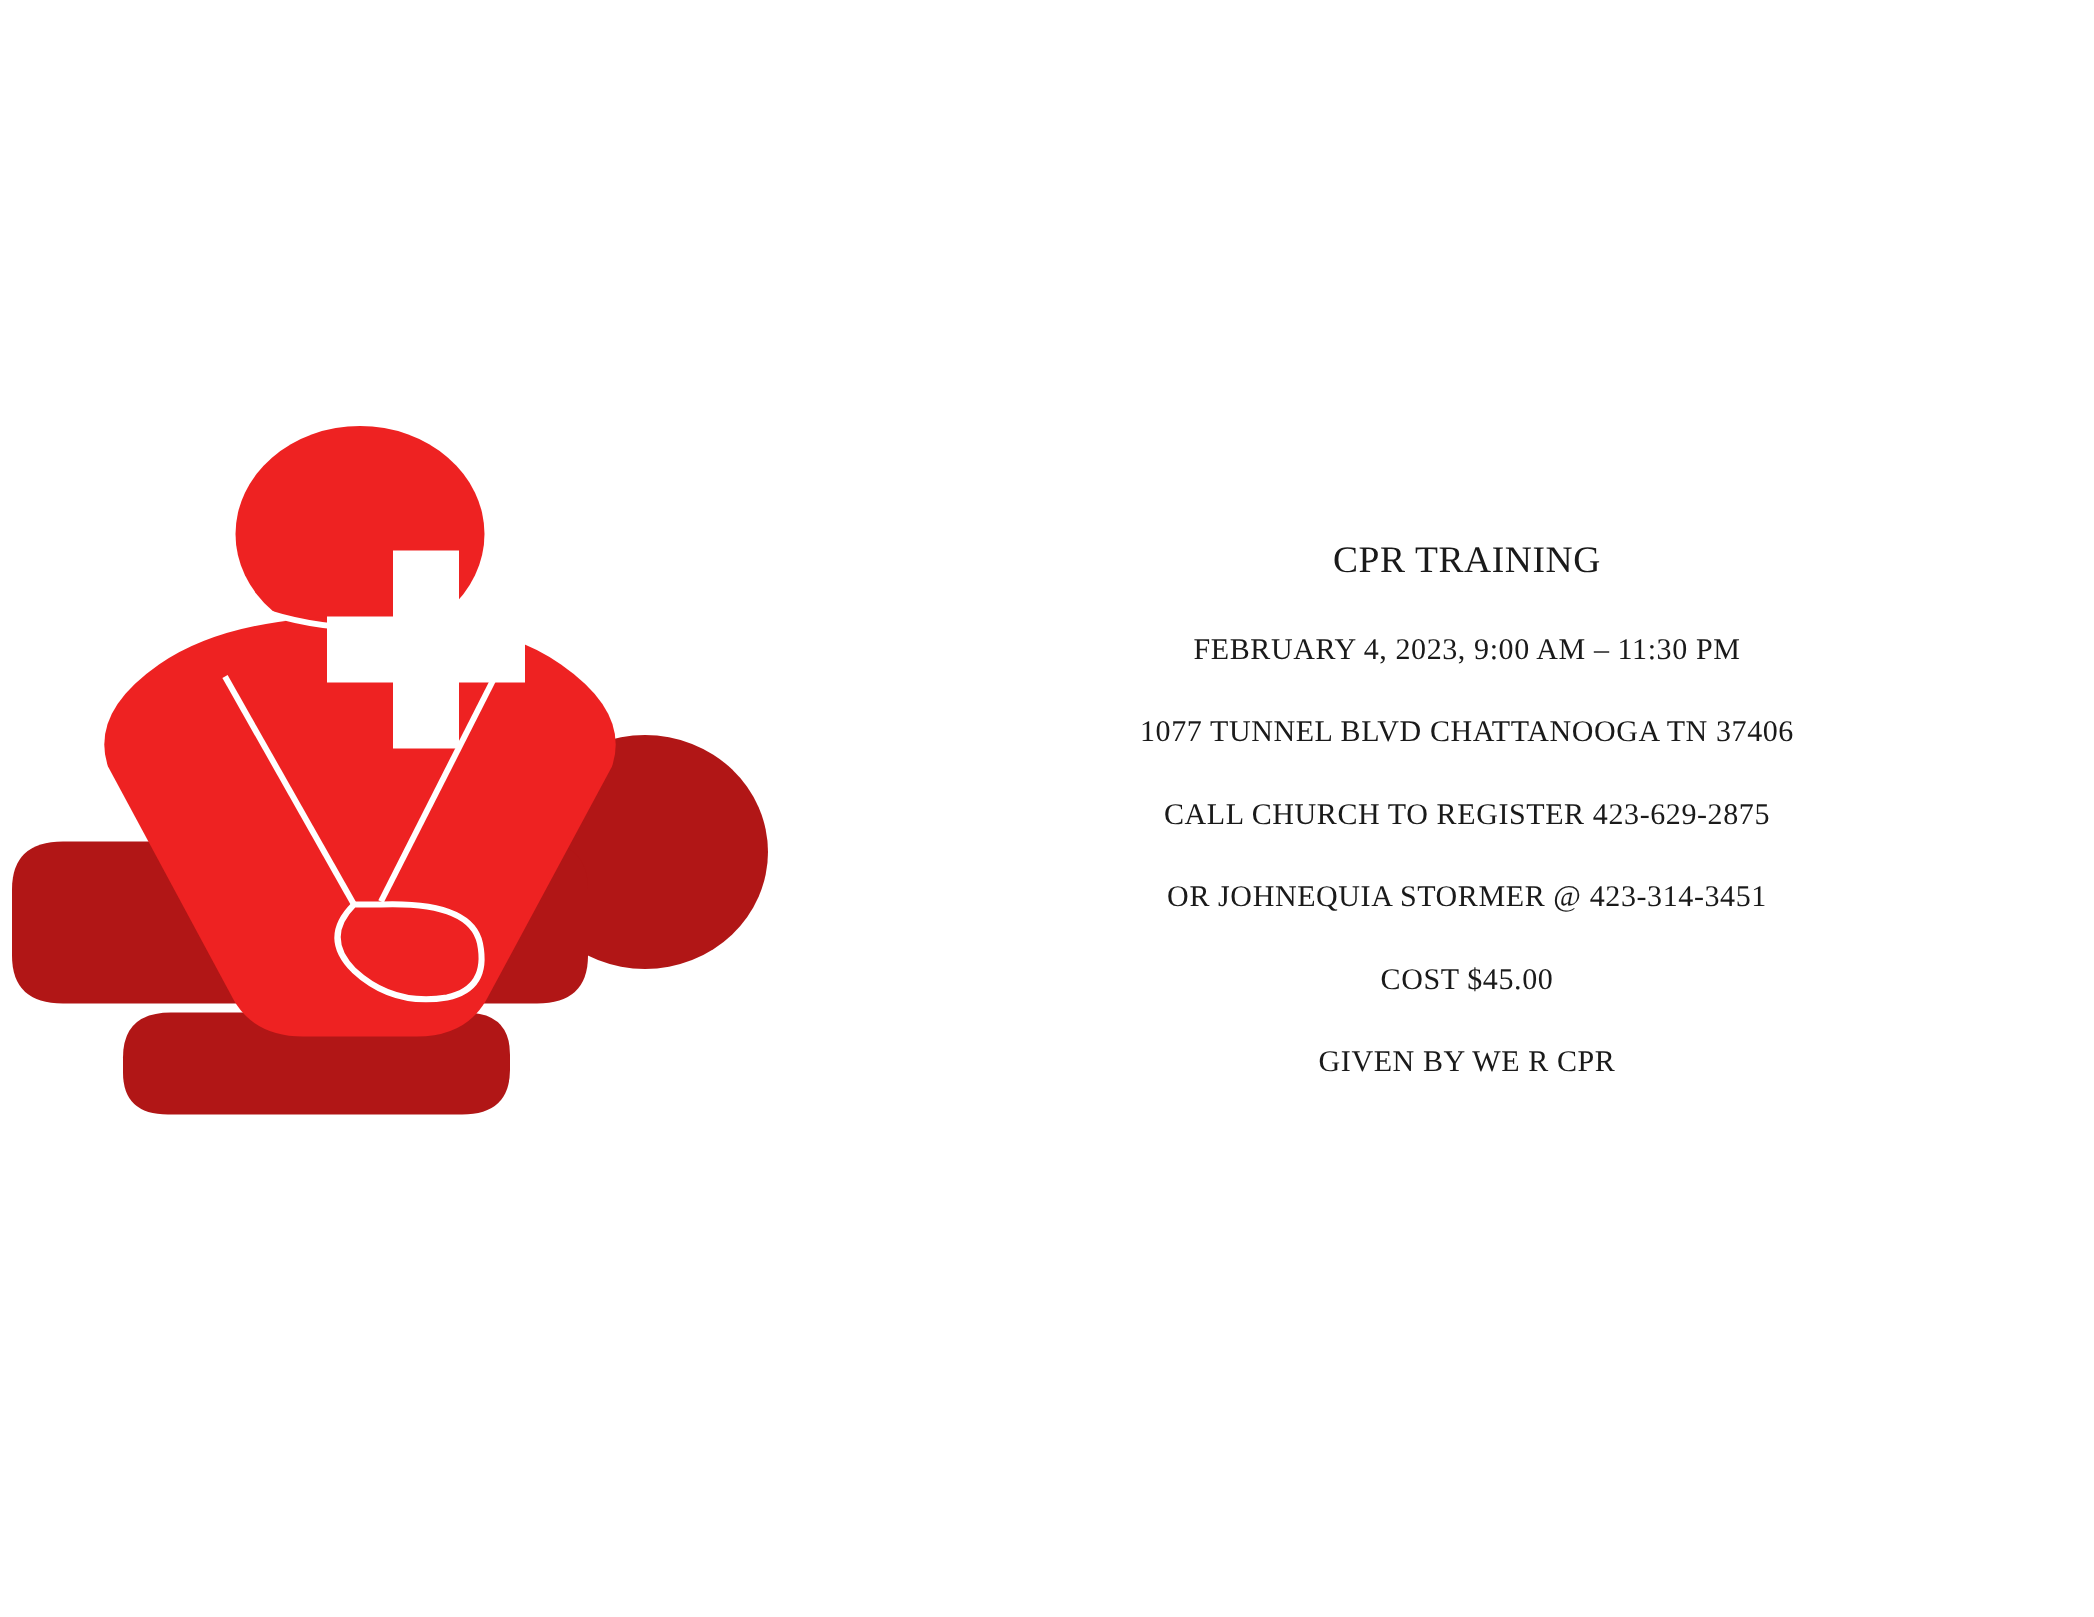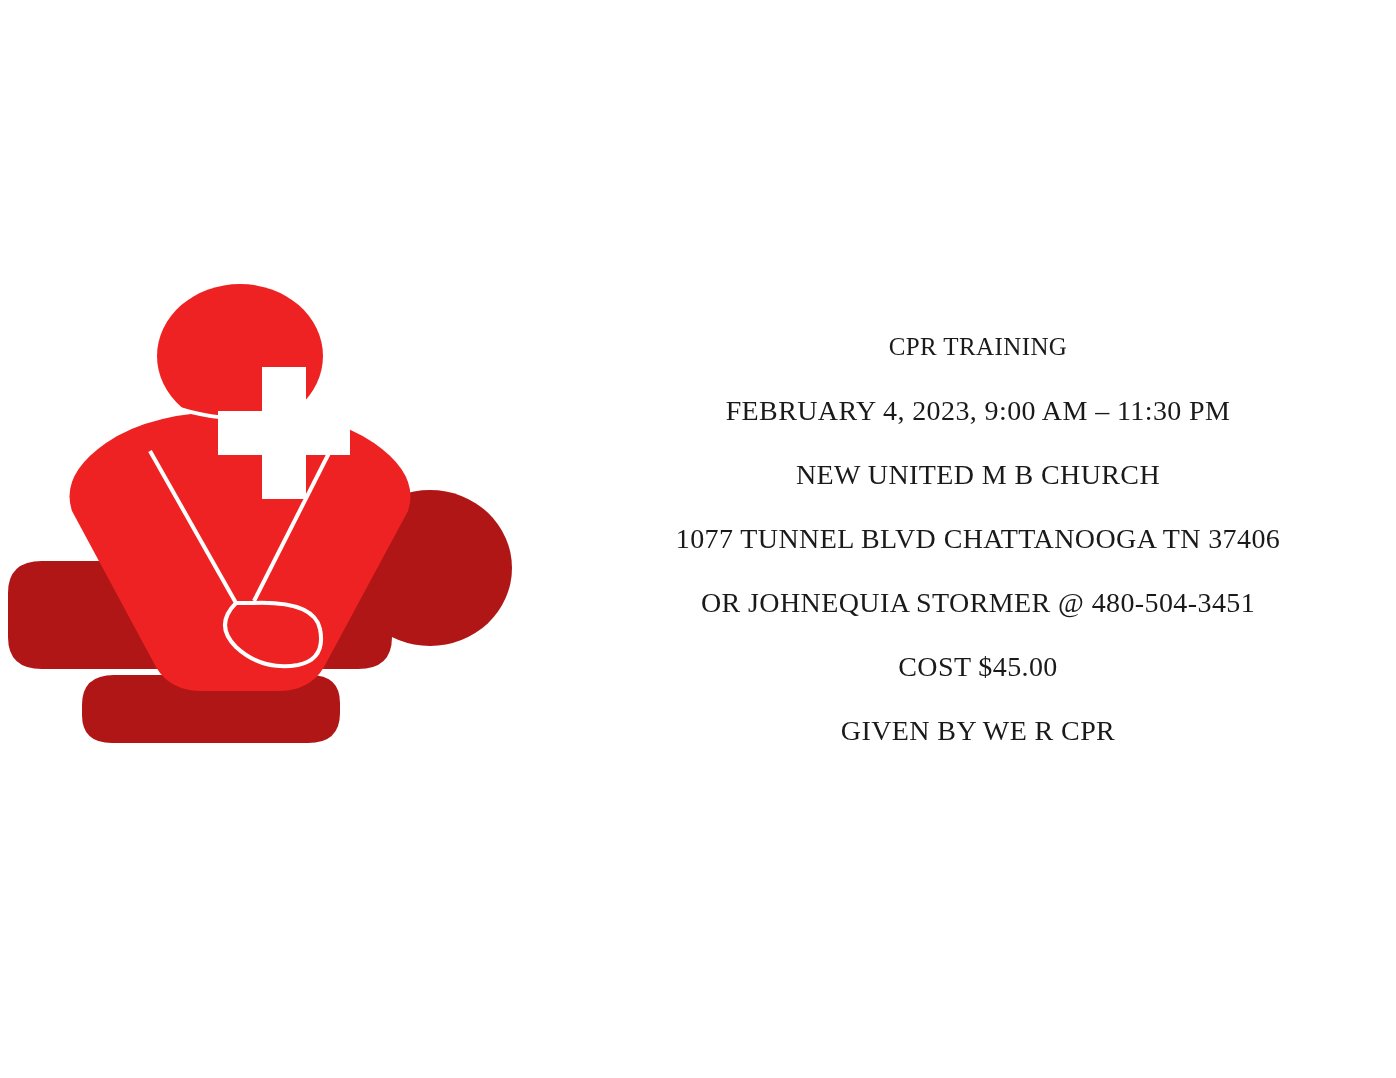--- a/index.html
+++ b/index.html
@@ -37,21 +37,21 @@
     text-align: center;
     letter-spacing: 0.4px;
     white-space: nowrap;
   }
   .line-title {
     font-size: 25px;
     margin-top: 2px;
     margin-bottom: 0;
   }
   .line-body {
-    font-size: 28px;
+    font-size: 20px;
     margin-top: 32px;
   }
   .line-body.first {
     margin-top: 34px;
   }
 </style>
 </head>
 <body>
 
 <div class="flyer">
@@ -74,20 +74,20 @@
       <path d="M236 320 q-22 22 0 44 q26 24 62 18 q28 -6 22 -36 q-6 -28 -66 -26 z" stroke="#ffffff" stroke-width="4" fill="none"></path>
       <path d="M158 118 q82 34 166 2" stroke="#ffffff" stroke-width="4" fill="none"></path>
 
       <path d="M218 128 l44 0 l0 -44 l44 0 l0 44 l44 0 l0 44 l-44 0 l0 44 l-44 0 l0 -44 l-44 0 z" fill="#ffffff"></path>
     </svg>
   </div>
 
   <div class="text-block">
     <div class="line line-title">CPR TRAINING</div>
     <div class="line line-body first">FEBRUARY 4, 2023, 9:00 AM – 11:30 PM</div>
-    <div class="line line-body">NEW UNITED M B CHURCH</div>
     <div class="line line-body">1077 TUNNEL BLVD CHATTANOOGA TN 37406</div>
-    <div class="line line-body">OR JOHNEQUIA STORMER @ 480-504-3451</div>
+    <div class="line line-body">CALL CHURCH TO REGISTER 423-629-2875</div>
+    <div class="line line-body">OR JOHNEQUIA STORMER @ 423-314-3451</div>
     <div class="line line-body">COST $45.00</div>
     <div class="line line-body">GIVEN BY WE R CPR</div>
   </div>
 
 </div>
 
 </body></html>

